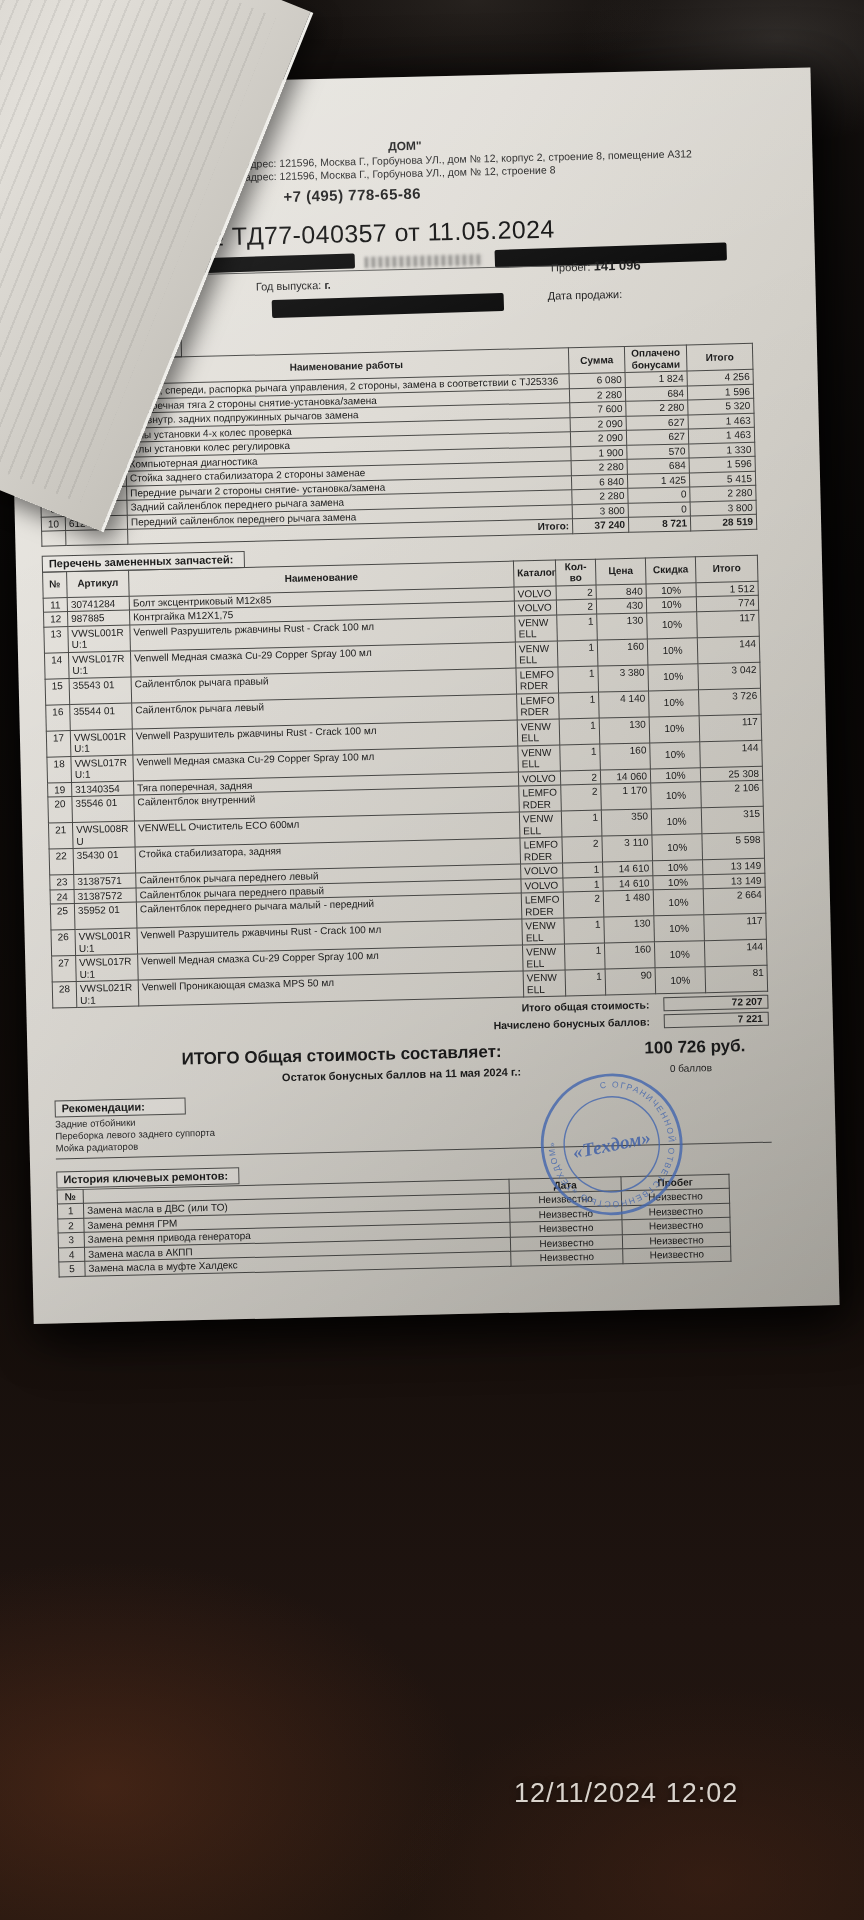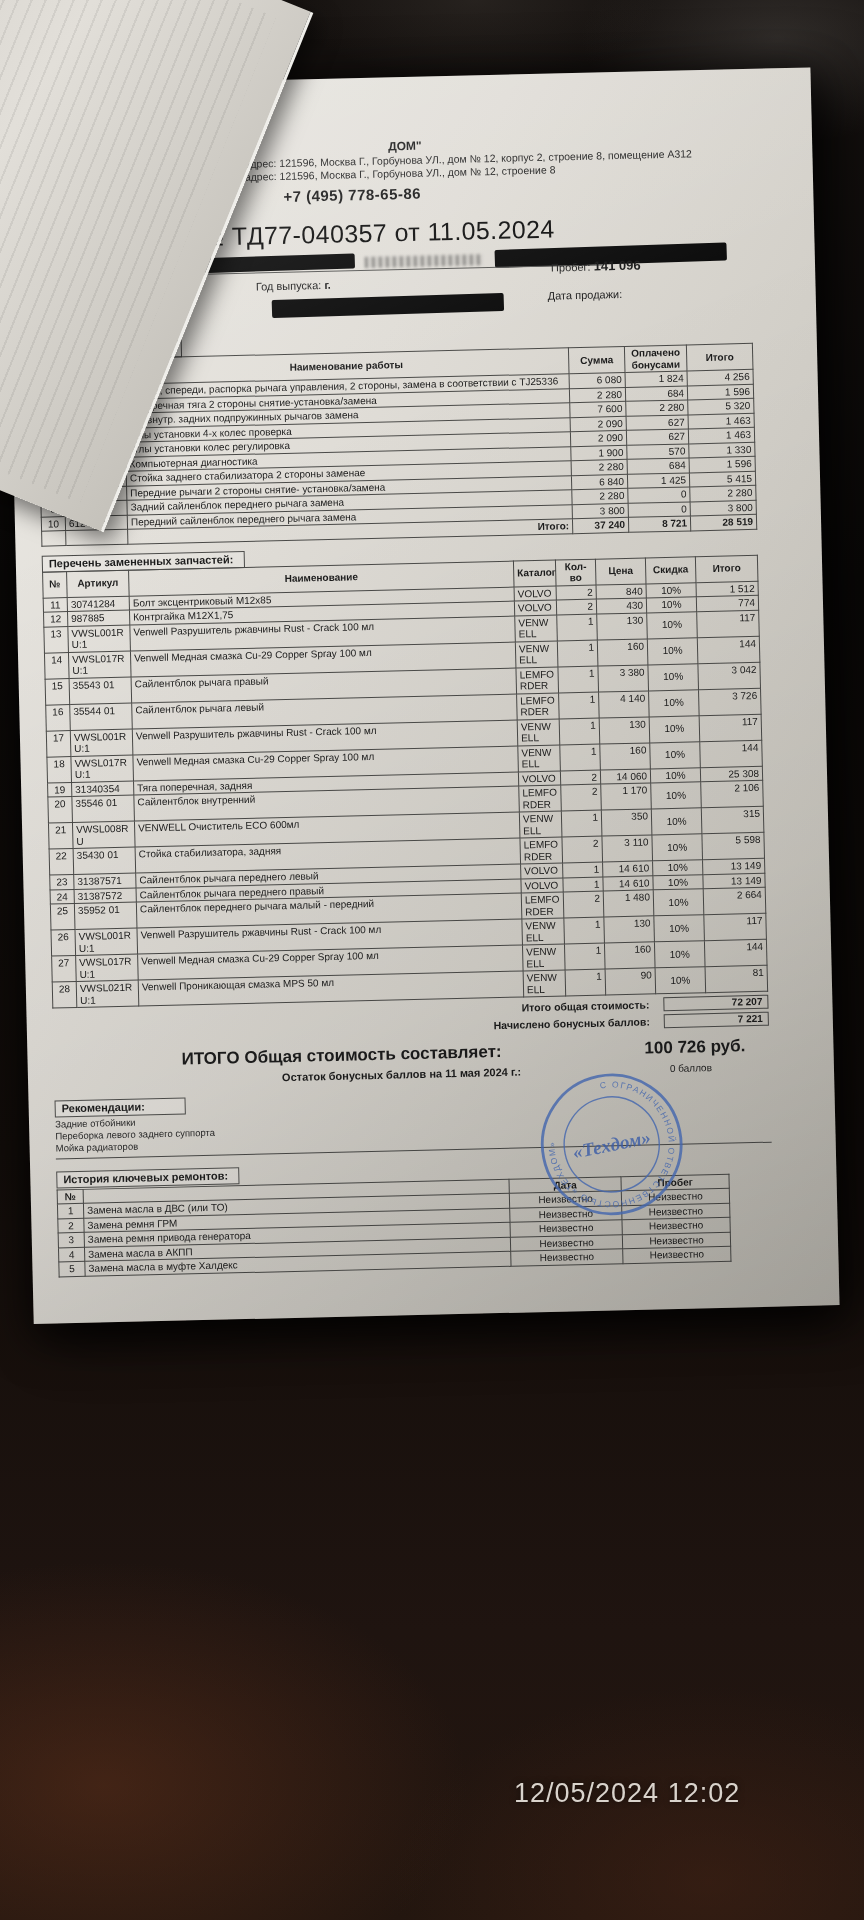--- a/index.html
+++ b/index.html
@@ -572,13 +572,13 @@
     <text font-size="9" fill="#4366ae" letter-spacing="1.5" font-family="Liberation Sans, sans-serif">
       <textPath href="#arc">С ОГРАНИЧЕННОЙ ОТВЕТСТВЕННОСТЬЮ  «ТЕХДОМ»</textPath>
     </text>
     <text x="80" y="87" text-anchor="middle" font-size="20" fill="#3a5ca8" font-family="Liberation Serif, serif" font-style="italic" font-weight="bold">«Техдом»</text>
   </svg>
 
 </div>
 
 <div class="folded"></div>
 
-<div class="timestamp">12/05/2024 12:02</div>
+<div class="timestamp">12/11/2024 12:02</div>
 
 </body></html>

